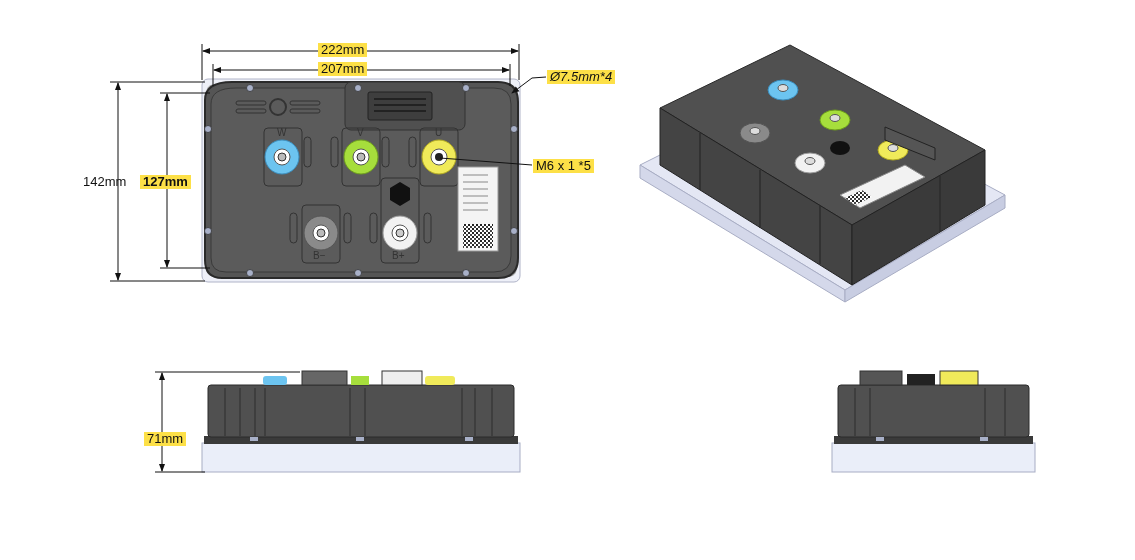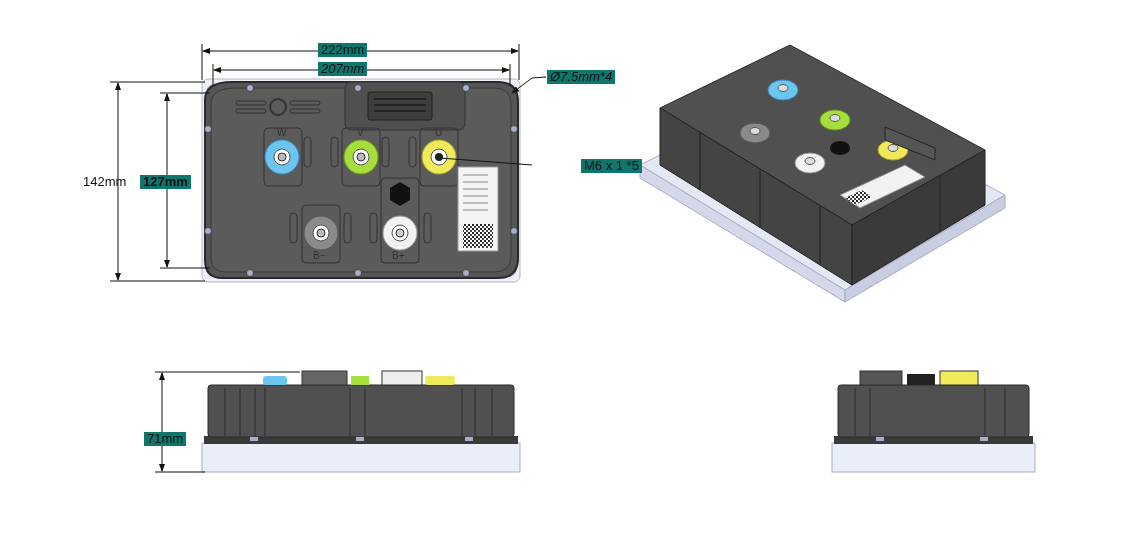--- a/index.html
+++ b/index.html
@@ -1,18 +1,18 @@
 <!DOCTYPE html>
 <html><head>
 <meta charset="utf-8">
 <style>
   html,body{margin:0;padding:0;background:#fff;}
   body{width:1135px;height:560px;position:relative;overflow:hidden;font-family:"Liberation Sans",sans-serif;color:#111;}
   .abs{position:absolute;}
-  .dim-label{position:absolute;font-size:13px;background:#0f766e;padding:0 3px;line-height:14px;white-space:nowrap;}
+  .dim-label{position:absolute;font-size:13px;background:#fde047;padding:0 3px;line-height:14px;white-space:nowrap;}
   svg{position:absolute;left:0;top:0;}
 </style>
 </head>
 <body>
 
 <svg width="1135" height="560" viewBox="0 0 1135 560">
   <defs>
     <marker id="arr" markerWidth="8" markerHeight="8" refX="7" refY="4" orient="auto-start-reverse">
       <path d="M0,1 L8,4 L0,7 Z" fill="#111"></path>
     </marker>
@@ -213,24 +213,24 @@
         <rect x="876" y="437" width="8" height="4"></rect>
         <rect x="980" y="437" width="8" height="4"></rect>
       </g>
     <rect x="860" y="371" width="42" height="14" fill="#555" stroke="#333"></rect>
     <rect x="907" y="374" width="28" height="11" fill="#222"></rect>
     <rect x="940" y="371" width="38" height="14" fill="#f0ea5a" stroke="#333"></rect>
   </g>
 </svg>
 
 <span class="dim-label" style="left:318px;top:43px;">222mm</span>
-<span class="dim-label" style="left:318px;top:62px;font-style:italic;">207mm</span>
+<span class="dim-label" style="left:318px;top:62px;">207mm</span>
 <span class="dim-label" style="left:80px;top:175px;background:transparent;">142mm</span>
 <span class="dim-label" style="left:140px;top:175px;font-weight:bold;">127mm</span>
 <span class="dim-label" style="left:547px;top:70px;font-style:italic;">Ø7.5mm*4</span>
-<span class="dim-label" style="left:533px;top:159px;margin-left:48px;">M6 x 1 *5</span>
+<span class="dim-label" style="left:533px;top:159px;">M6 x 1 *5</span>
 <span class="dim-label" style="left:144px;top:432px;">71mm</span>
 
 <span class="abs" style="left:277px;top:127px;font-size:10px;color:#333;">W</span>
 <span class="abs" style="left:357px;top:127px;font-size:10px;color:#333;">V</span>
 <span class="abs" style="left:435px;top:127px;font-size:10px;color:#333;">U</span>
 <span class="abs" style="left:313px;top:250px;font-size:10px;color:#333;">B−</span>
 <span class="abs" style="left:392px;top:250px;font-size:10px;color:#333;">B+</span>
 
 </body></html>

